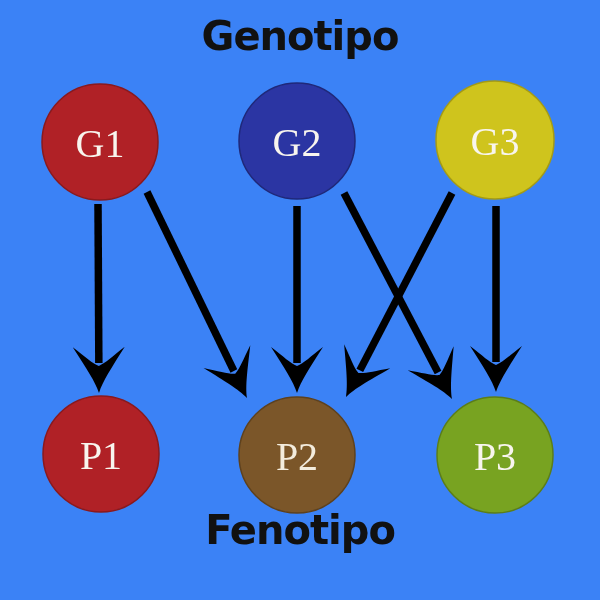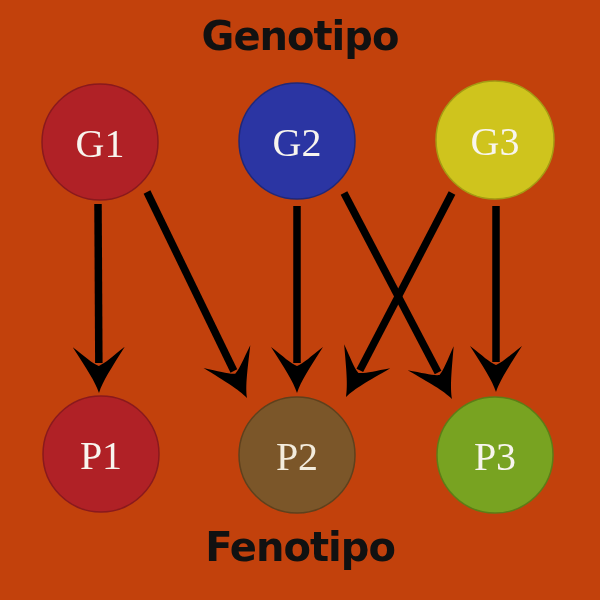--- a/index.html
+++ b/index.html
@@ -4,38 +4,38 @@
 <style>
   html, body {
     margin: 0;
     padding: 0;
     background: #ffffff;
   }
   .canvas {
     position: relative;
     width: 600px;
     height: 600px;
-    background: #c2410c;
+    background: #3b82f6;
     overflow: hidden;
     font-family: "DejaVu Sans", "Liberation Sans", sans-serif;
   }
   .title {
     position: absolute;
     left: 0;
     width: 600px;
     text-align: center;
     font-weight: bold;
     font-size: 40px;
     letter-spacing: -1px;
     color: #111111;
     line-height: 1.1;
     user-select: none;
   }
   .title-top { top: 14px; }
-  .title-bottom { top: 525px; }
+  .title-bottom { top: 508px; }
   svg.diagram {
     position: absolute;
     left: 0;
     top: 0;
   }
   svg .node-label {
     font-family: "Liberation Serif", "DejaVu Serif", serif;
     font-size: 40px;
   }
 </style>

